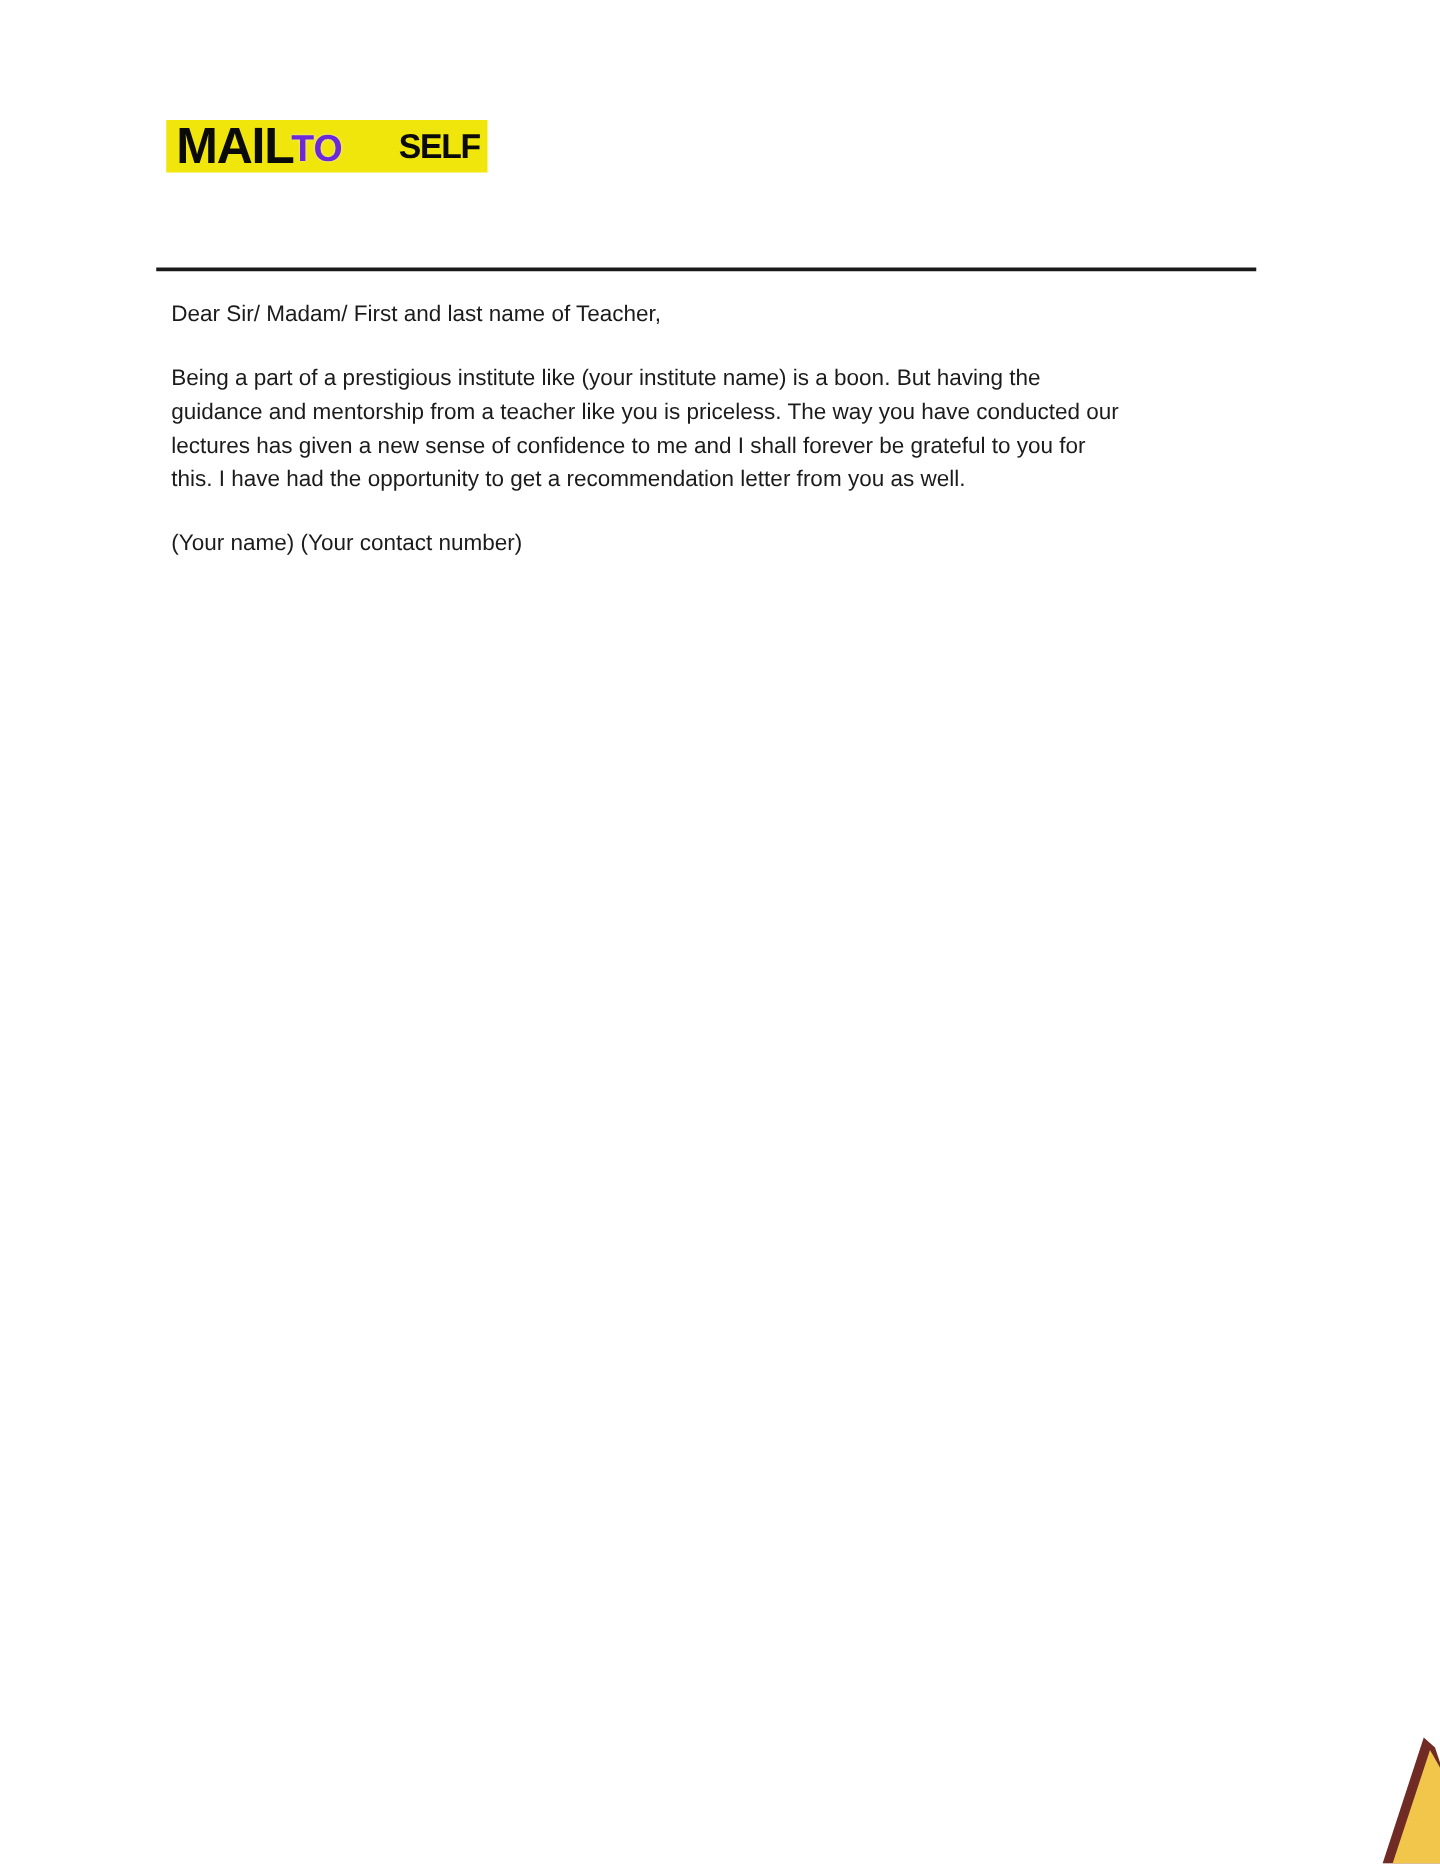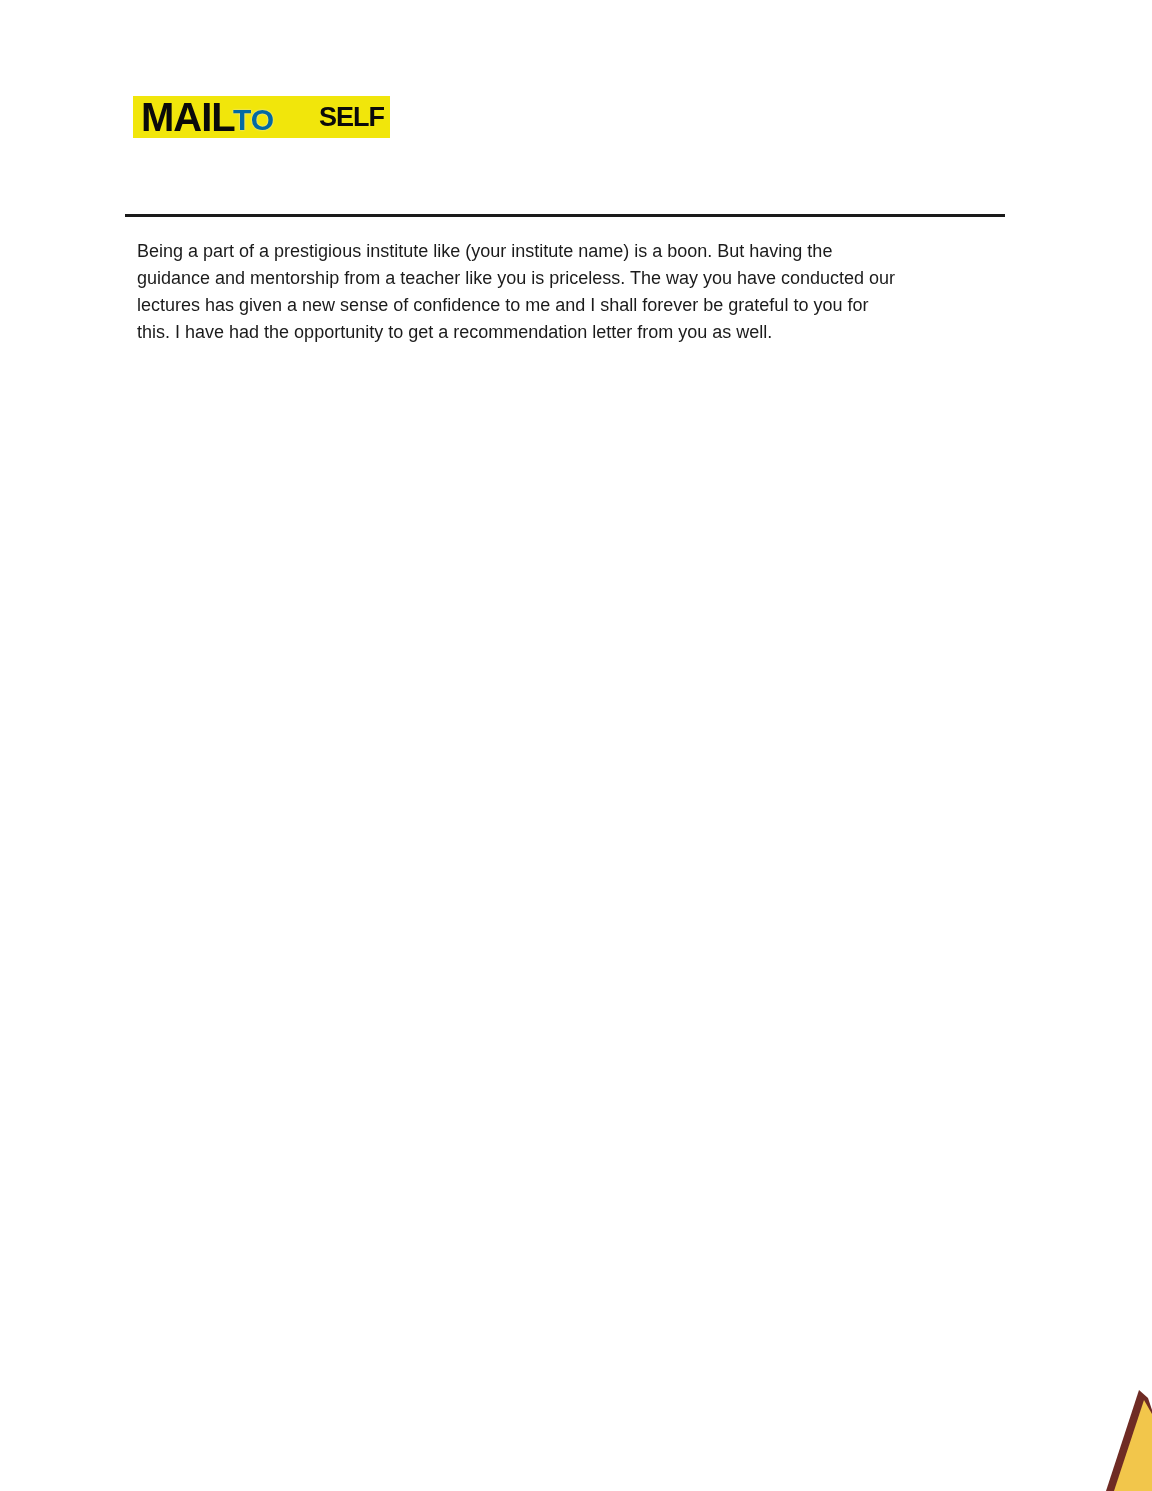--- a/index.html
+++ b/index.html
@@ -45,21 +45,21 @@
     font-size: 27px;
     letter-spacing: -1px;
     color: #0a0a0a;
     transform: scaleY(1.02);
   }
   .logo .logo-to {
     left: 100px;
     top: 3px;
     z-index: 2;
     font-size: 30px;
-    color: #0369a1;
+    color: #6d28d9;
     text-shadow: 0 0 2px #e8e8e8;
   }
 
   
   .divider {
     position: absolute;
     left: 125px;
     top: 214px;
     width: 880px;
     height: 3px;
@@ -97,24 +97,26 @@
 
   <div class="logo">
     <span class="logo-mail">MAIL</span>
     <span class="logo-to">TO</span>
     <span class="logo-self">SELF</span>
   </div>
 
   <div class="divider"></div>
 
   <div class="letter">
+    <p class="block">Dear Sir/ Madam/ First and last name of Teacher,</p>
     <p class="block">Being a part of a prestigious institute like (your institute name) is a boon. But having the
 guidance and mentorship from a teacher like you is priceless. The way you have conducted our
 lectures has given a new sense of confidence to me and I shall forever be grateful to you for
 this. I have had the opportunity to get a recommendation letter from you as well.</p>
+    <p class="block">(Your name) (Your contact number)</p>
   </div>
 
   <svg class="corner" viewBox="0 0 60 105" preserveAspectRatio="none" aria-hidden="true">
     <polygon points="47,4 56,12 60,24 60,105 14,105" fill="#6F2B24"></polygon>
     <polygon points="52,14 60,28 60,105 22,105" fill="#F2C64B"></polygon>
   </svg>
 
 </div>
 
 </body></html>

